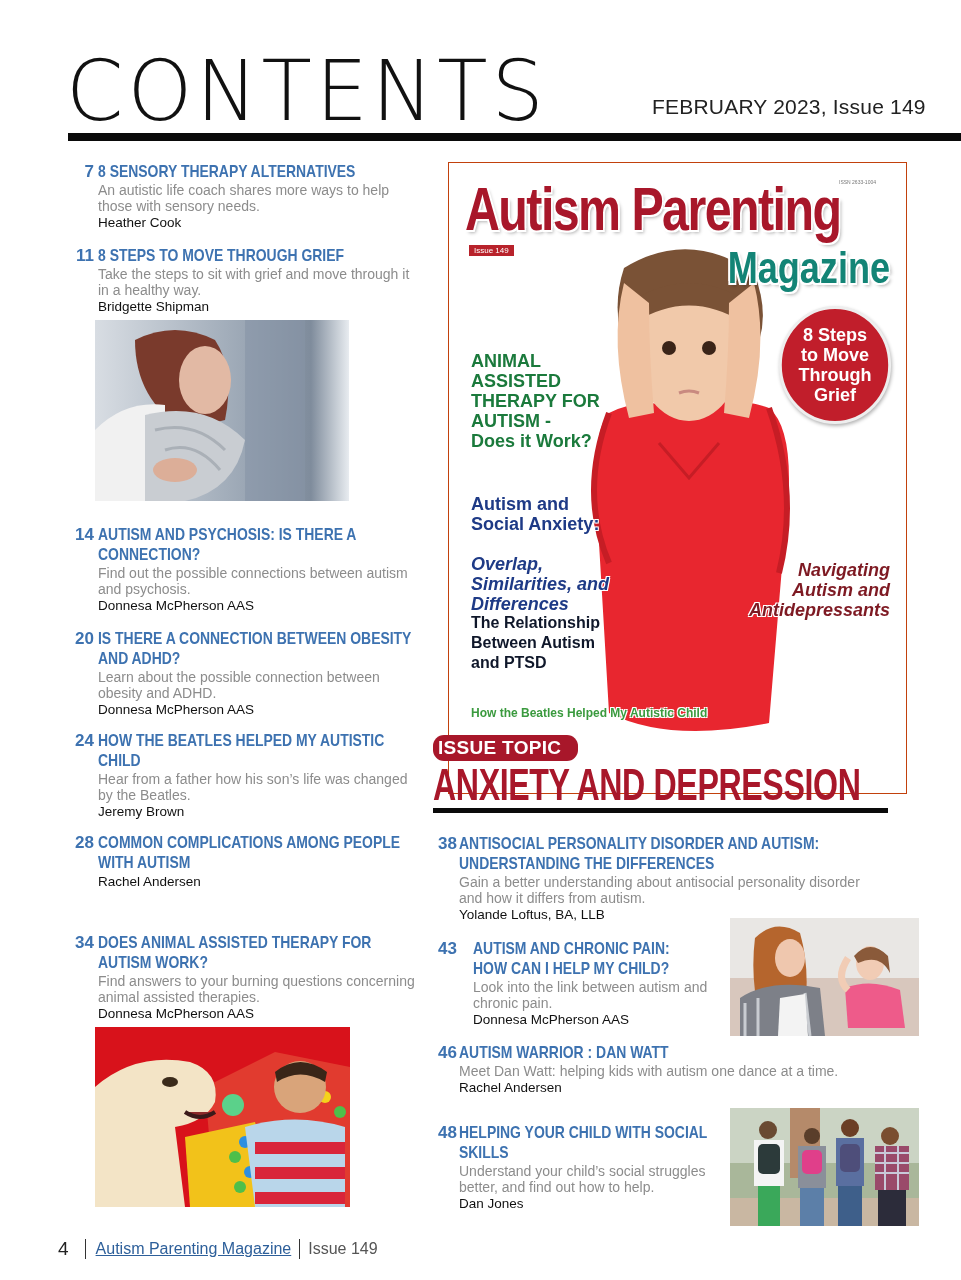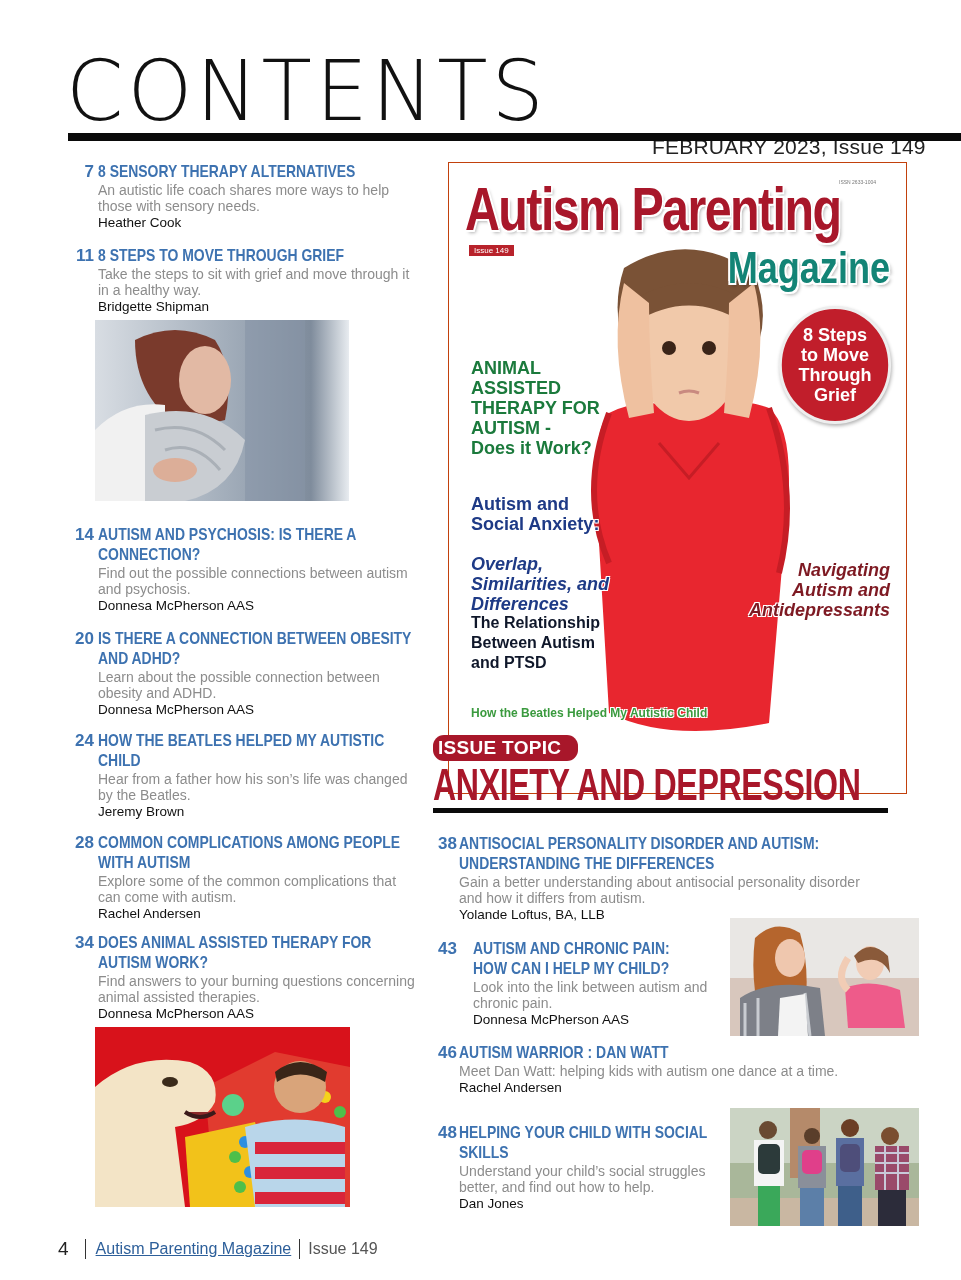--- a/index.html
+++ b/index.html
@@ -1,20 +1,20 @@
 <!DOCTYPE html>
 <html><head>
 <meta charset="utf-8">
 <style>
   * { box-sizing: border-box; margin: 0; padding: 0; }
   html, body { width: 961px; height: 1280px; background: #ffffff; overflow: hidden; }
   body { position: relative; font-family: "Liberation Sans", sans-serif; color: #111; }
 
   .title { position: absolute; left: 66px; top: 42px; font-family: "DejaVu Sans", sans-serif; font-weight: 200; font-size: 84px; letter-spacing: 4px; color: #111; -webkit-text-stroke: 0; transform: scaleX(0.98); transform-origin: left; font-stretch: condensed; }
-  .issue-date { position: absolute; left: 652px; top: 95px; font-size: 21px; color: #222; font-family: "Liberation Sans", sans-serif; letter-spacing: 0.2px; margin-top: 40px; }
+  .issue-date { position: absolute; left: 652px; top: 95px; font-size: 21px; color: #222; font-family: "Liberation Sans", sans-serif; letter-spacing: 0.2px; }
   .rule { position: absolute; left: 68px; top: 133px; width: 893px; height: 8px; background: #0a0a0a; }
 
   .entry { position: absolute; }
   .entry .num { position: absolute; left: 0; top: 0; width: 24px; text-align: right; font-family: "Liberation Sans Narrow", "Liberation Sans", sans-serif; font-weight: bold; font-size: 17px; color: #3d72b0; }
   .entry .body { margin-left: 28px; }
   .entry .head { font-family: "Liberation Sans", sans-serif; font-weight: bold; font-size: 17px; line-height: 20px; color: #3d72b0; text-transform: uppercase; transform: scaleX(0.82); transform-origin: left; white-space: nowrap; }
   .entry .desc { font-size: 14px; line-height: 16px; color: #8c8c8c; margin-top: 0px; }
   .entry .author { font-size: 13.5px; line-height: 17px; color: #111; }
 
   .photo { position: absolute; overflow: hidden; }
@@ -22,21 +22,21 @@
   
   .cover { position: absolute; left: 432px; top: 162px; width: 459px; height: 632px; border: 1px solid #c2410c; background: #fff; overflow: hidden; margin-left: 16px; }
   .cover-title { position: absolute; left: 16px; top: 10px; font-family: "Liberation Sans", sans-serif; font-weight: bold; font-size: 62px; color: #a8172a; letter-spacing: -2px; transform: scaleX(0.78); transform-origin: left; white-space: nowrap; text-shadow: 2px 2px 0 #fff, -2px -2px 0 #fff, 2px -2px 0 #fff, -2px 2px 0 #fff, 3px 3px 4px rgba(0,0,0,0.3); }
   .cover-mag { position: absolute; right: 16px; top: 80px; font-family: "Liberation Sans", sans-serif; font-weight: bold; font-size: 44px; color: #138476; transform: scaleX(0.82); transform-origin: right; text-shadow: 2px 2px 0 #fff, -2px -2px 0 #fff, 2px -2px 0 #fff, -2px 2px 0 #fff, 3px 3px 4px rgba(0,0,0,0.3); }
   .cover-issue { position: absolute; left: 20px; top: 82px; background: #b8222b; color: #fff; font-size: 8px; padding: 1px 5px; }
   .cover-issn { position: absolute; right: 30px; top: 16px; font-size: 5px; color: #777; }
 
   .boy { position: absolute; left: 120px; top: 80px; width: 230px; height: 500px; }
   .cover-badge { position: absolute; left: 327px; top: 143px; width: 118px; height: 118px; border-radius: 50%; background: #c11e2b; border: 3px solid #eee; box-shadow: 1px 2px 4px rgba(0,0,0,0.3); color: #fff; font-weight: bold; font-size: 19px; line-height: 20px; text-align: center; display: flex; align-items: center; justify-content: center; transform: scaleX(0.95); }
   .cv { position: absolute; font-weight: bold; line-height: 20px; white-space: pre-line; text-shadow: 1px 1px 0 #fff, -1px -1px 0 #fff, 1px -1px 0 #fff, -1px 1px 0 #fff; }
-  .cv1 { left: 22px; top: 195px; font-size: 18px; color: #1b7a3c; }
+  .cv1 { left: 22px; top: 188px; font-size: 18px; color: #1b7a3c; }
   .cv2 { left: 22px; top: 311px; font-size: 18px; color: #1e3a86; }
   .cv2 i { font-style: italic; }
   .cv3 { right: 16px; top: 397px; font-size: 18px; color: #7e1a23; font-style: italic; text-align: right; }
   .cv4 { left: 22px; top: 450px; font-size: 16px; color: #0f172a; }
   .cv5 { left: 22px; top: 540px; font-size: 12px; color: #3a9a3e; }
 
   .topic-tag { position: absolute; left: 433px; top: 735px; width: 145px; height: 26px; background: #a8172a; color: #fff; font-weight: bold; font-size: 19px; line-height: 26px; padding-left: 5px; letter-spacing: 0.3px; border-radius: 11px; }
   .topic-main { position: absolute; left: 433px; top: 762px; font-weight: bold; font-size: 44px; line-height: 46px; color: #a8172a; transform: scaleX(0.73); transform-origin: left; white-space: nowrap; letter-spacing: -0.5px; }
   .topic-rule { position: absolute; left: 433px; top: 808px; width: 455px; height: 5px; background: #0a0a0a; }
 
@@ -122,21 +122,20 @@
     <div class="desc">Hear from a father how his son’s life was changed by the Beatles.</div>
     <div class="author">Jeremy Brown</div>
   </div>
 </div>
 
 <div class="entry" style="left:70px; top:833px; width:350px;">
   <div class="num">28</div>
   <div class="body">
     <div class="head">Common Complications Among People</div>
     <div class="head">with Autism</div>
-    <div class="desc">Explore some of the common complications that can come with autism.</div>
     <div class="author">Rachel Andersen</div>
   </div>
 </div>
 
 <div class="entry" style="left:70px; top:933px; width:350px;">
   <div class="num">34</div>
   <div class="body">
     <div class="head">Does Animal Assisted Therapy for</div>
     <div class="head">Autism Work?</div>
     <div class="desc">Find answers to your burning questions concerning animal assisted therapies.</div>

